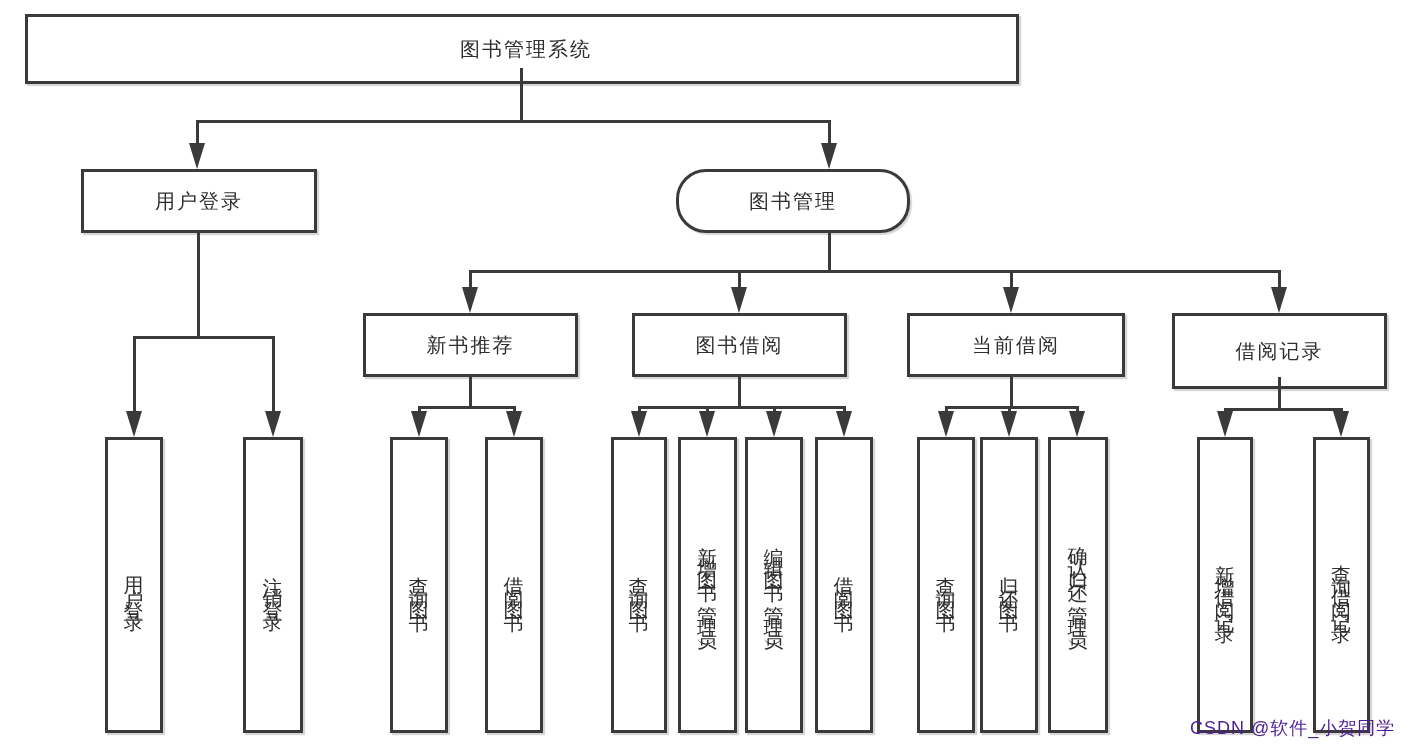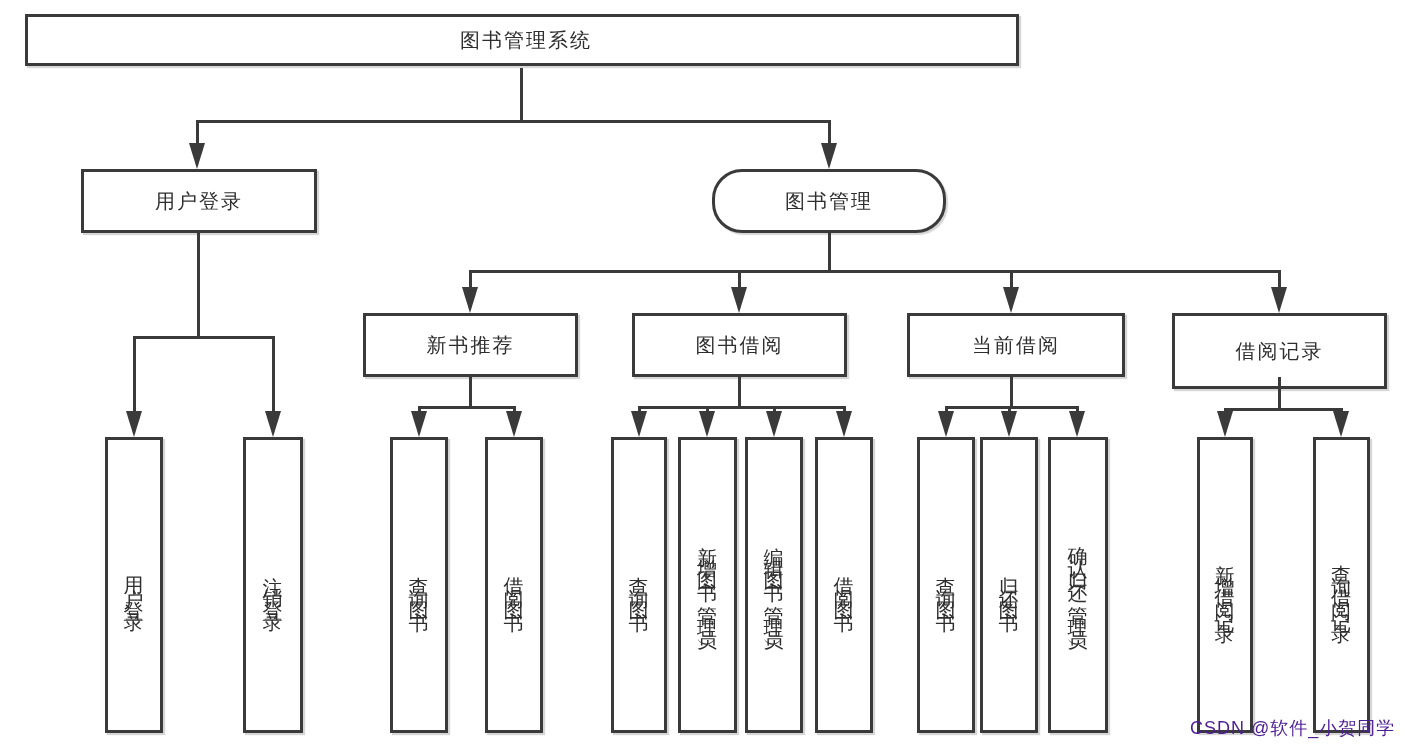--- a/index.html
+++ b/index.html
@@ -20,35 +20,35 @@
   .arrow{position:absolute;width:0;height:0;
          border-left:8px solid transparent;border-right:8px solid transparent;
          border-top:26px solid #3a3a3a;}
   .watermark{position:absolute;color:#4c1d95;font-size:18px;letter-spacing:1px;white-space:nowrap;}
 </style>
 </head>
 <body>
 
 <div class="canvas">
 
-  <div class="box" style="left:25px;top:14px;width:994px;height:52px;padding-left:8px;">
+  <div class="box" style="left:25px;top:14px;width:994px;height:70px;padding-left:8px;">
     <span>图书管理系统</span>
   </div>
 
   <div class="vline" style="left:520px;top:68px;height:52px;"></div>
   <div class="hline" style="left:197px;top:120px;width:634px;"></div>
   <div class="vline" style="left:196px;top:120px;height:26px;"></div>
   <div class="arrow" style="left:189px;top:143px;"></div>
   <div class="vline" style="left:828px;top:120px;height:26px;"></div>
   <div class="arrow" style="left:821px;top:143px;"></div>
 
   <div class="box" style="left:81px;top:169px;width:236px;height:64px;">
     <span>用户登录</span>
   </div>
-  <div class="box" style="left:712px;top:169px;width:234px;height:64px;border-radius:30px;">
+  <div class="box" style="left:676px;top:169px;width:234px;height:64px;border-radius:30px;">
     <span>图书管理</span>
   </div>
 
   <div class="vline" style="left:197px;top:233px;height:104px;"></div>
   <div class="hline" style="left:133px;top:336px;width:142px;"></div>
   <div class="vline" style="left:133px;top:336px;height:78px;"></div>
   <div class="arrow" style="left:126px;top:411px;"></div>
   <div class="vline" style="left:272px;top:336px;height:78px;"></div>
   <div class="arrow" style="left:265px;top:411px;"></div>
 

